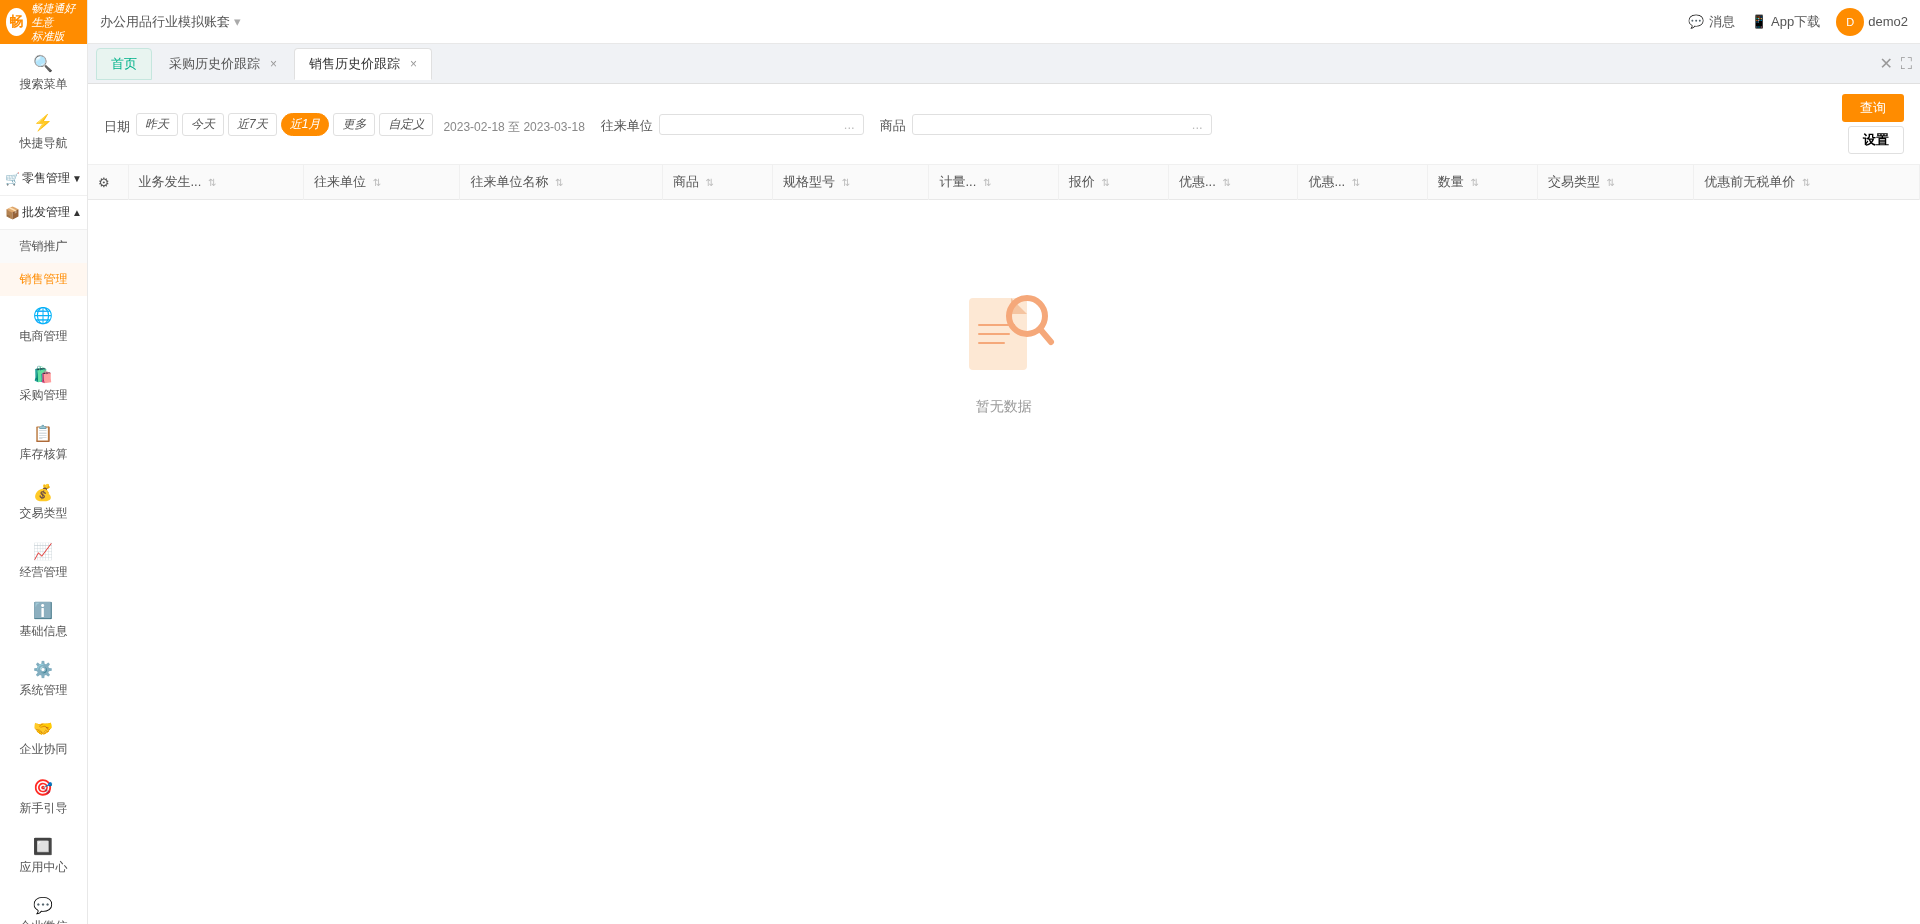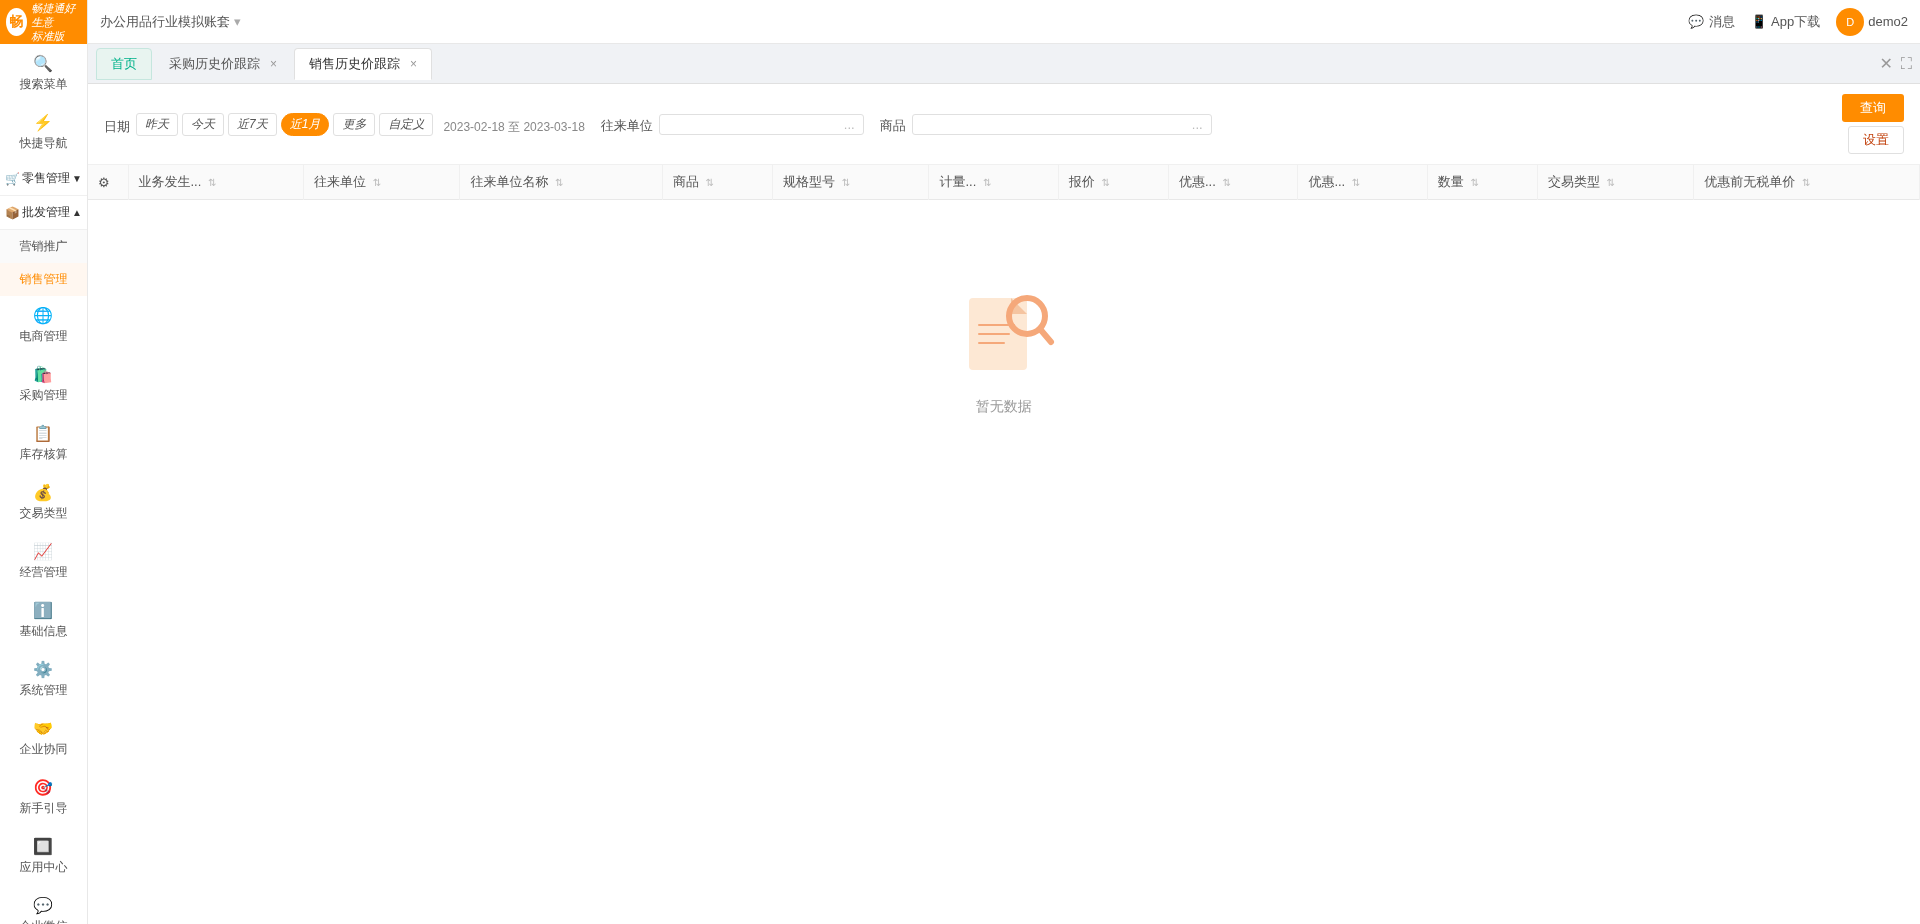--- a/index.html
+++ b/index.html
@@ -54,21 +54,21 @@
     .filter-group { display: flex; align-items: flex-end; gap: 6px; }
     .filter-label { color: #555; font-size: 13px; }
     .date-buttons { display: flex; gap: 4px; }
     .date-btn { padding: 2px 8px; border: 1px solid #e0e0e0; border-radius: 3px; background: #fff; cursor: pointer; font-size: 12px; color: #555; font-style: italic; }
     .date-btn.active { background: #ff8c00; color: #fff; border-color: #ff8c00; border-radius: 12px; }
     .date-range-text { font-size: 12px; color: #888; margin-left: 4px; }
     .filter-input-wrap { display: flex; align-items: center; border: 1px solid #e0e0e0; border-radius: 3px; padding: 2px 8px; min-width: 200px; background: #fff; }
     .filter-input-wrap input { border: none; outline: none; font-size: 13px; color: #333; width: 100%; background: transparent; }
     .filter-input-dots { color: #bbb; cursor: pointer; }
     .query-btn { background: #ff8c00; color: #fff; border: none; border-radius: 3px; padding: 5px 18px; font-size: 13px; cursor: pointer; }
-    .settings-btn { border: 1px solid #e0e0e0; background: #fff; color: #c2410c; border-radius: 3px; padding: 4px 14px; font-size: 13px; cursor: pointer; }
+    .settings-btn { border: 1px solid #e0e0e0; background: #fff; color: #000000; border-radius: 3px; padding: 4px 14px; font-size: 13px; cursor: pointer; font-weight: bold; }
     .filter-right { margin-left: auto; display: flex; flex-direction: column; align-items: flex-end; gap: 4px; }
 
     
     .table-container { flex: 1; overflow: auto; }
     table { width: 100%; border-collapse: collapse; font-size: 13px; }
     thead tr { background: #fafafa; border-bottom: 1px solid #e8e8e8; }
     thead th { padding: 8px 10px; text-align: left; color: #555; font-weight: normal; border-right: 1px solid #f0f0f0; white-space: nowrap; }
     thead th .sort-arrows { color: #bbb; font-size: 10px; margin-left: 3px; }
     .th-settings { width: 40px; }
     .empty-state { display: flex; flex-direction: column; align-items: center; justify-content: center; padding: 80px 0; }

